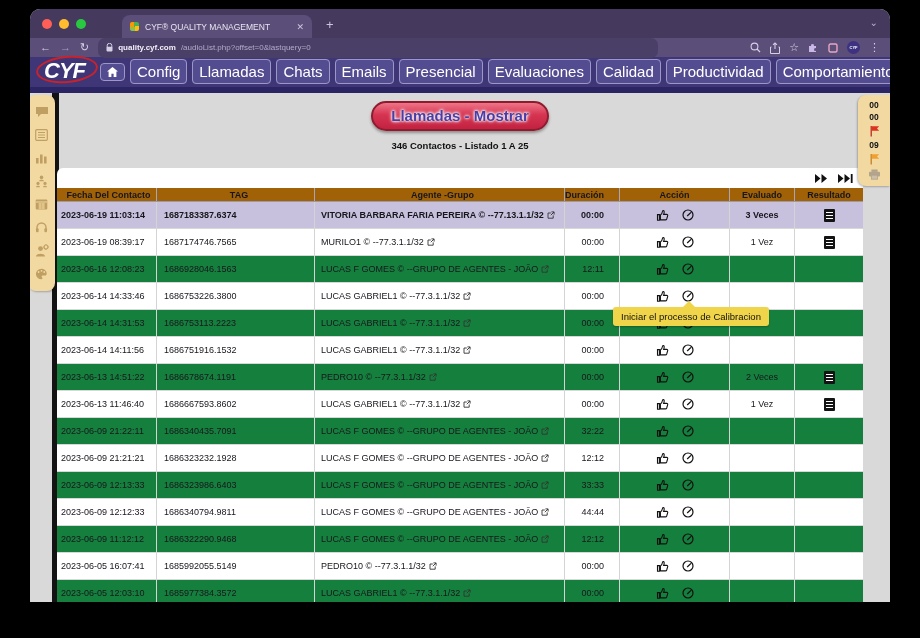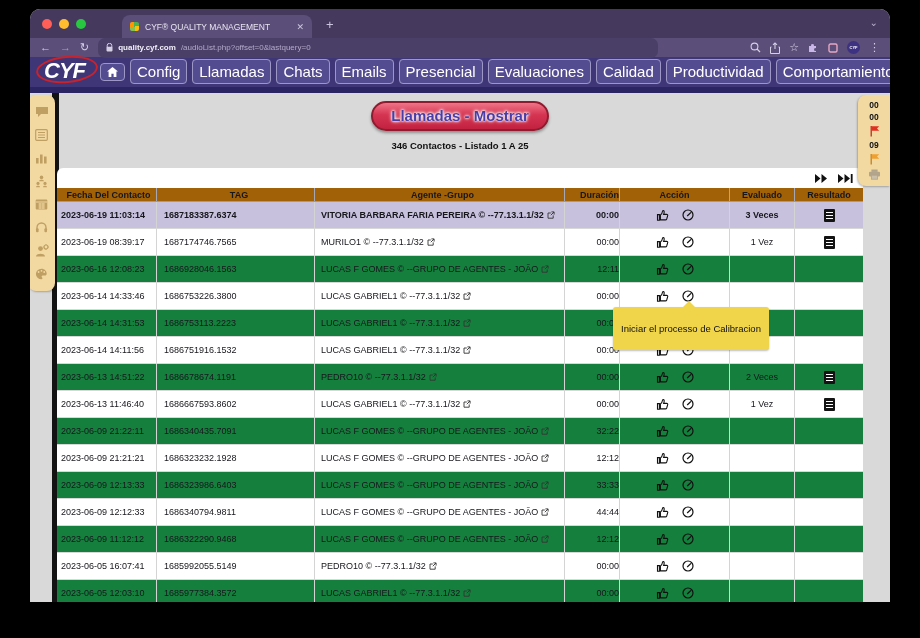--- a/index.html
+++ b/index.html
@@ -70,30 +70,30 @@
   .th { font-size:9px; font-weight:bold; color:#16161c; text-align:center; display:flex;
     align-items:center; justify-content:center; border-right:1px solid #a6a6b4; overflow:hidden; }
   .trow { display:flex; height:27px; background:#fff; border-bottom:1px solid #d8d8d8; }
   .trow.stripe { background:#15803d; }
   .trow.hl { background:#c8c1de; font-weight:bold; }
   .td { font-size:9px; color:#16161c; display:flex; align-items:center;
     border-right:1px solid #d4d4d4; overflow:hidden; white-space:nowrap; }
   .c-fecha { width:100px; padding-left:4px; }
   .c-tag   { width:158px; padding-left:7px;text-align:center; }
   .c-agent { width:250px; padding-left:6px; gap:3px; }
-  .c-dur   { width:55px; justify-content:flex-end; padding-right:0; }
+  .c-dur   { width:55px; justify-content:flex-end; padding-right:15px; }
   .c-acc   { width:110px; justify-content:center; gap:13px; }
   .c-eval  { width:65px; justify-content:center; }
   .c-res   { width:68px; justify-content:center; border-right:none; }
   .result-icon { width:11px; height:13px; background:#141414; border-radius:1px; position:relative; display:inline-block; }
   .result-icon::after { content:""; position:absolute; left:2px; right:2px; top:3px; height:7px;
     background:repeating-linear-gradient(to bottom,#fff 0 1px,transparent 1px 3px); }
 
   .tooltip { position:absolute; left:556px; top:139px; background:#f0d54a; border-radius:3px;
-    font-size:9.5px; color:#111; padding:16px 8px; white-space:nowrap; z-index:6;
+    font-size:9.5px; color:#111; padding:4px 8px; white-space:nowrap; z-index:6;
     box-shadow:0 1px 2px rgba(0,0,0,.25); }
   .tooltip::before { content:""; position:absolute; top:-6px; left:70px; border-left:6px solid transparent;
     border-right:6px solid transparent; border-bottom:6px solid #f0d54a; }
 
   svg { display:block; }
 </style>
 </head>
 <body>
 
 <div class="window">

